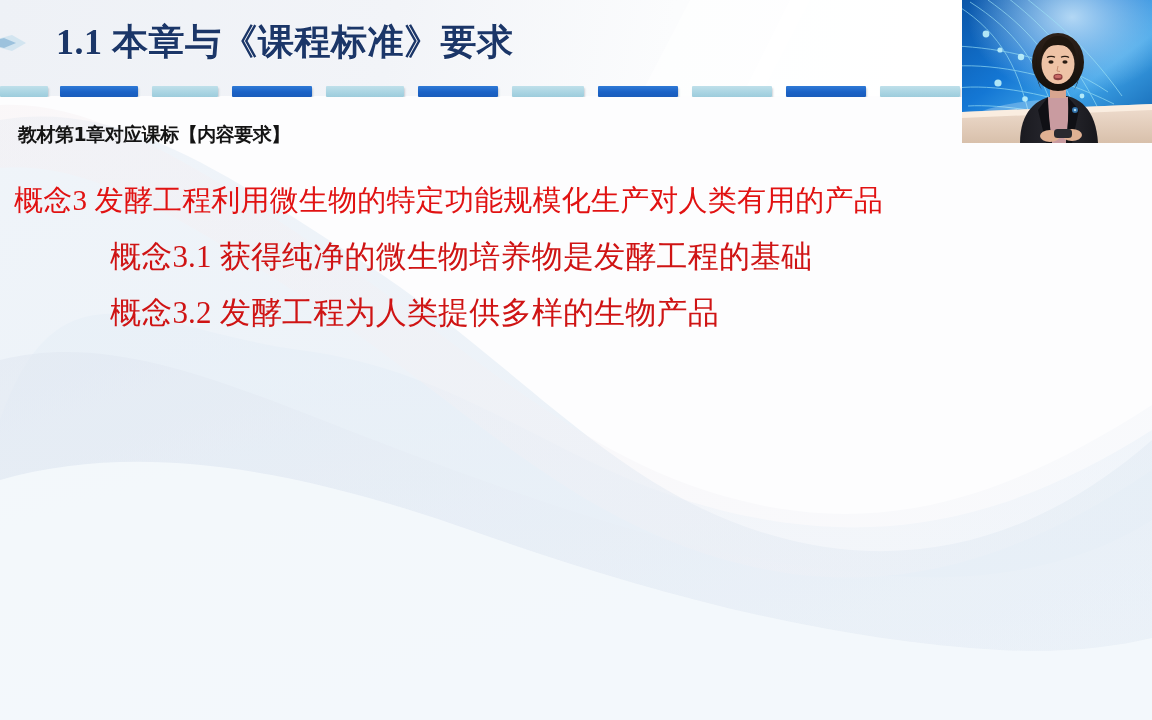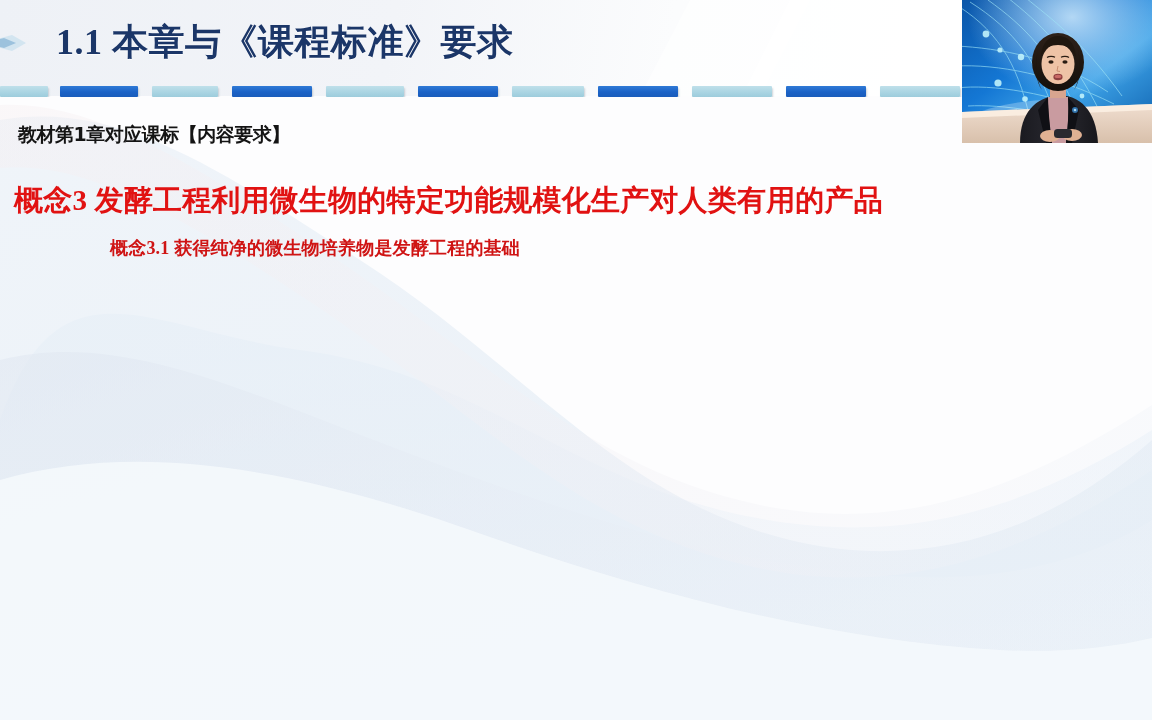--- a/index.html
+++ b/index.html
@@ -60,27 +60,27 @@
 
   
   .heading-black{
     position:absolute;left:18px;top:122px;
     font-size:19px;font-weight:bold;color:#141414;white-space:nowrap;
     font-family:"DejaVu Sans","Liberation Sans",sans-serif;
     letter-spacing:-0.5px;
   }
   .concept-main{
     position:absolute;left:14px;top:181px;
-    font-size:29px;font-weight:bold;color:#e11212;white-space:nowrap;
+    font-size:29px;font-weight:normal;color:#e11212;white-space:nowrap;
     font-family:"Liberation Serif","DejaVu Serif",serif;
     letter-spacing:.2px;
   }
   .concept-sub{
     position:absolute;
-    font-size:18px;font-weight:bold;color:#cf1414;white-space:nowrap;
+    font-size:31px;font-weight:normal;color:#cf1414;white-space:nowrap;
     font-family:"Liberation Serif","DejaVu Serif",serif;
     letter-spacing:.2px;
   }
   .sub-1{left:110px;top:236px;}
   .sub-2{left:110px;top:292px;}
 </style>
 </head>
 <body>
 
 <div id="slide">
@@ -253,14 +253,15 @@
       </g>
     </svg>
   </div>
 
   <div class="heading-black" id="headingSlot">教材第1章对应课标【内容要求】</div>
 
   <div class="concept-main">概念3 发酵工程利用微生物的特定功能规模化生产对人类有用的产品</div>
 
   <div class="concept-sub sub-1">概念3.1 获得纯净的微生物培养物是发酵工程的基础</div>
 
+  <div class="concept-sub sub-2">概念3.2 发酵工程为人类提供多样的生物产品</div>
 
 </div>
 
 </body></html>

